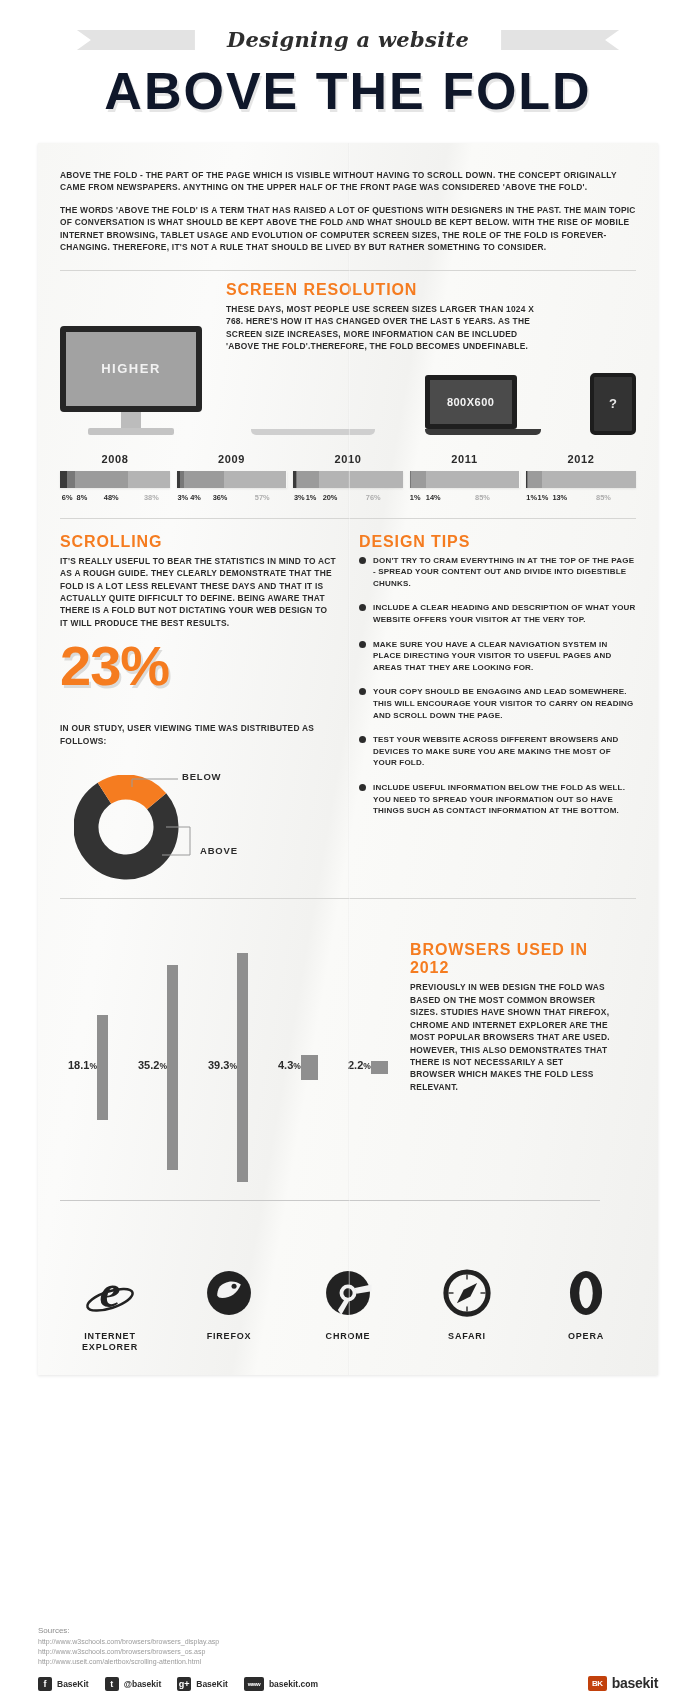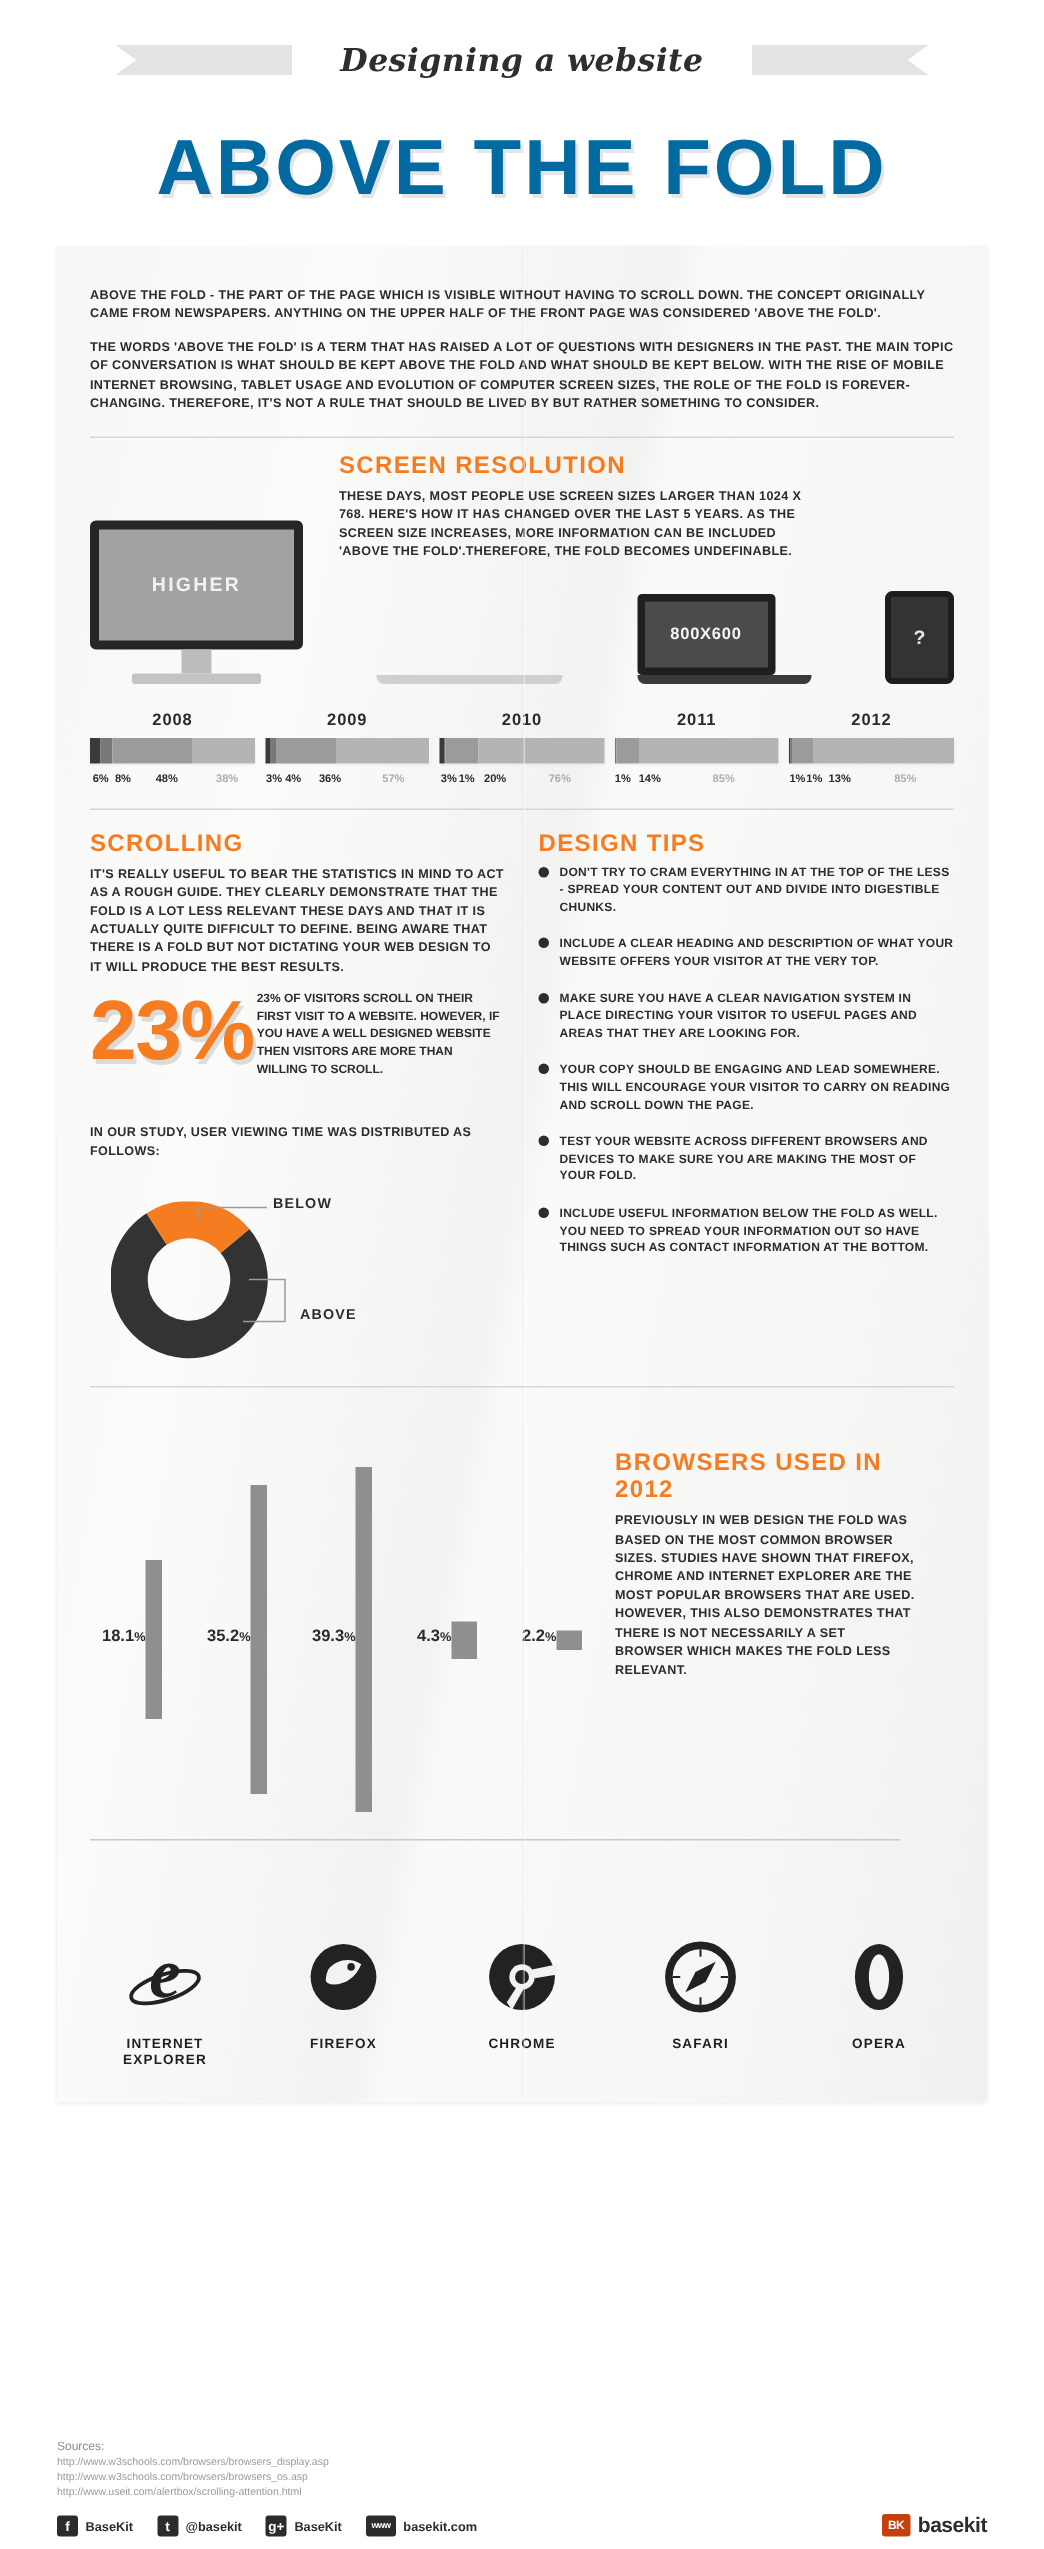--- a/index.html
+++ b/index.html
@@ -38,25 +38,25 @@
     position: relative;
     z-index: 2;
     font-family: "DejaVu Serif", serif;
     font-style: italic;
     font-weight: bold;
     font-size: 21px;
     color: #2e2e2e;
     letter-spacing: 0.3px;
   }
   .main-title {
-    margin-top: 24px;
+    margin-top: 3px;
     font-size: 52px;
     font-weight: bold;
     letter-spacing: 2px;
-    color: #0369a1;
+    color: #0f172a;
     text-shadow: 2px 3px 0 rgba(0,0,0,0.10);
     font-family: "Liberation Sans", sans-serif;
   }
   
   .sheet {
     position: relative;
     margin: 22px 38px 0 38px;
     width: 620px;
     background: linear-gradient(100deg,#f7f7f5 0%,#fbfbfa 24%,#f2f2f0 49%,#fafaf8 52%,#f6f6f4 78%,#f0f0ee 100%);
     box-shadow: 0 1px 3px rgba(0,0,0,0.10);
@@ -286,21 +286,20 @@
       </div>
 
     <div class="rule"></div>
 
     <div class="twocol">
       <div class="col">
         <div class="sec-title">SCROLLING</div>
         <p class="body-text">IT'S REALLY USEFUL TO BEAR THE STATISTICS IN MIND TO ACT AS A ROUGH GUIDE. THEY CLEARLY DEMONSTRATE THAT THE FOLD IS A LOT LESS RELEVANT THESE DAYS AND THAT IT IS ACTUALLY QUITE DIFFICULT TO DEFINE. BEING AWARE THAT THERE IS A FOLD BUT NOT DICTATING YOUR WEB DESIGN TO IT WILL PRODUCE THE BEST RESULTS.</p>
         <div class="stat-row">
           <div class="big23">23%</div>
-          <div class="stat-copy">23% OF VISITORS SCROLL ON THEIR FIRST VISIT TO A WEBSITE. HOWEVER, IF YOU HAVE A WELL DESIGNED WEBSITE THEN VISITORS ARE MORE THAN WILLING TO SCROLL.</div>
         </div>
         <p class="body-text">IN OUR STUDY, USER VIEWING TIME WAS DISTRIBUTED AS FOLLOWS:</p>
 
         <div class="donut-wrap">
           <svg class="donut" width="150" height="105" viewBox="0 0 150 105">
             <g transform="translate(52,52)">
               <circle r="40" fill="none" stroke="#333333" stroke-width="25" stroke-dasharray="193.4 251.3" transform="rotate(-40)"></circle>
               <circle r="40" fill="none" stroke="#f57c20" stroke-width="25" stroke-dasharray="57.8 251.3" stroke-dashoffset="-193.4" transform="rotate(-40)"></circle>
             </g>
             <path d="M58 12 L58 4 L104 4" stroke="#9a9a9a" stroke-width="1" fill="none"></path>
@@ -309,21 +308,21 @@
           <div class="lbl" style="left:122px; top:14px;">BELOW</div>
           <div class="lbl" style="left:140px; top:88px;">ABOVE</div>
         </div>
       </div>
 
       <div class="col">
         <div class="sec-title">DESIGN TIPS</div>
         <div id="tips">
             <div class="tip">
               <div class="bullet"></div>
-              <div class="tip-text">DON'T TRY TO CRAM EVERYTHING IN AT THE TOP OF THE LESS - SPREAD YOUR CONTENT OUT AND DIVIDE INTO DIGESTIBLE CHUNKS.</div>
+              <div class="tip-text">DON'T TRY TO CRAM EVERYTHING IN AT THE TOP OF THE PAGE - SPREAD YOUR CONTENT OUT AND DIVIDE INTO DIGESTIBLE CHUNKS.</div>
             </div>
             <div class="tip">
               <div class="bullet"></div>
               <div class="tip-text">INCLUDE A CLEAR HEADING AND DESCRIPTION OF WHAT YOUR WEBSITE OFFERS YOUR VISITOR AT THE VERY TOP.</div>
             </div>
             <div class="tip">
               <div class="bullet"></div>
               <div class="tip-text">MAKE SURE YOU HAVE A CLEAR NAVIGATION SYSTEM IN PLACE DIRECTING YOUR VISITOR TO USEFUL PAGES AND AREAS THAT THEY ARE LOOKING FOR.</div>
             </div>
             <div class="tip">

